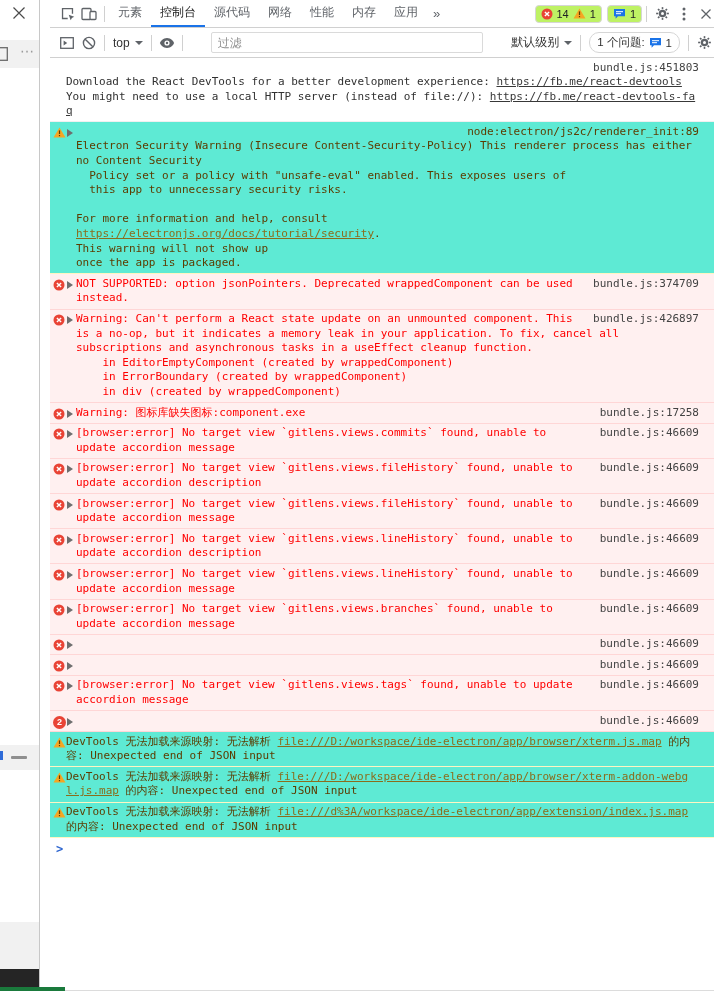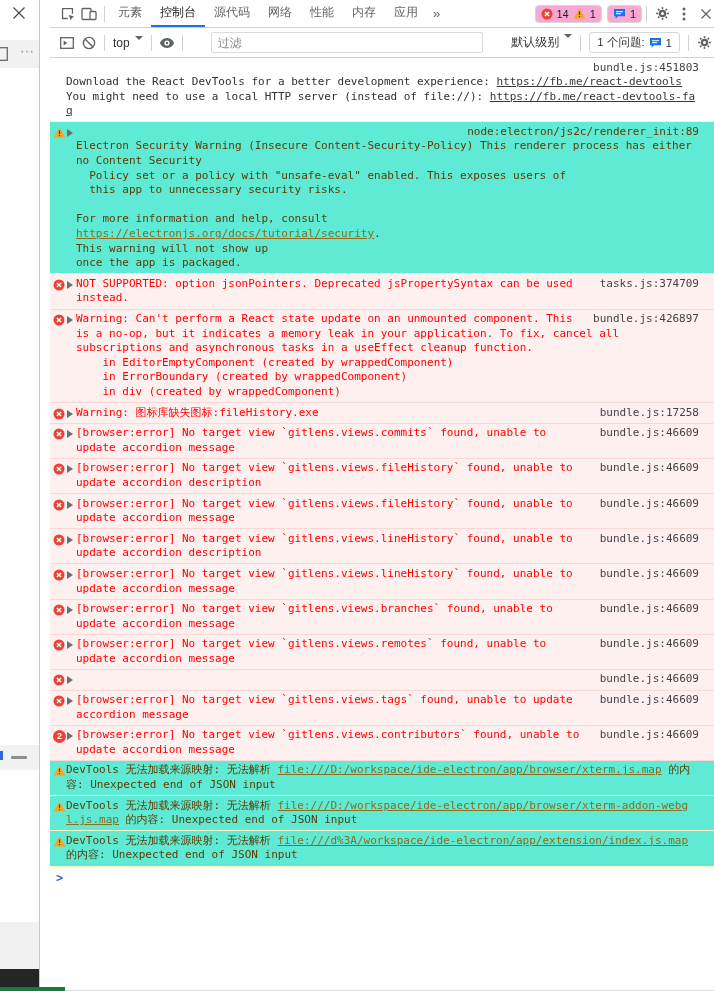--- a/index.html
+++ b/index.html
@@ -22,29 +22,29 @@
 
   
   .devtools{position:absolute;left:50px;top:0;width:673px;height:991px;display:flex;flex-direction:column;background:#fff;border-bottom:1px solid #dcdcdc;box-sizing:border-box;}
   .tabbar{height:27px;flex:none;display:flex;align-items:center;border-bottom:1px solid #d0d0d0;padding:0 6px 0 6px;}
   .tb-icon{display:flex;align-items:center;justify-content:center;width:22px;height:24px;cursor:pointer;flex:none;}
   .vdiv{width:1px;height:16px;background:#d0d0d0;margin:0 4px;flex:none;}
   .tabs{display:flex;height:100%;align-items:stretch;}
   .tab{display:flex;align-items:center;padding:0 9px;font-size:12px;color:#5f6368;border-bottom:2px solid transparent;box-sizing:border-box;cursor:pointer;white-space:nowrap;}
   .tab.active{color:#1a1a1a;border-bottom-color:#1a73e8;}
   .tab-overflow{font-size:13px;color:#5f6368;padding:0 6px;cursor:pointer;}
-  .badge-group{display:flex;align-items:center;gap:4px;border:1px solid #d6d6d6;border-radius:4px;padding:2px 5px;font-size:11px;color:#202124;margin-left:5px;background:#f9a8d4;cursor:pointer;white-space:nowrap;}
+  .badge-group{display:flex;align-items:center;gap:4px;border:1px solid #d6d6d6;border-radius:4px;padding:2px 5px;font-size:11px;color:#202124;margin-left:5px;background:#bef264;cursor:pointer;white-space:nowrap;}
   .push-right{margin-left:auto;}
 
   .toolbar{height:29px;flex:none;display:flex;align-items:center;border-bottom:1px solid #d0d0d0;padding:0 8px 0 6px;}
-  .ctx{display:flex;align-items:flex-start;gap:5px;font-size:12px;color:#333;padding:0 4px;cursor:pointer;white-space:nowrap;}
+  .ctx{display:flex;align-items:center;gap:5px;font-size:12px;color:#333;padding:0 4px;cursor:pointer;white-space:nowrap;}
   .caret{width:0;height:0;border-left:4px solid transparent;border-right:4px solid transparent;border-top:4px solid #5f6368;display:inline-block;}
   .filter{flex:1;height:19px;border:1px solid #dadada;border-radius:2px;margin:0 24px;padding:0 6px;font-family:"Liberation Sans",sans-serif;font-size:12px;color:#333;outline:none;min-width:60px;}
   .filter::placeholder{color:#8e8e8e;}
-  .issues-btn{display:flex;align-items:center;gap:4px;border:1px solid #d6d6d6;border-radius:3px;padding:2px 7px;font-size:11.5px;color:#333;background:#fff;cursor:pointer;margin:0 4px;white-space:nowrap;}
+  .issues-btn{display:flex;align-items:center;gap:4px;border:1px solid #d6d6d6;border-radius:10px;padding:2px 7px;font-size:11.5px;color:#333;background:#fff;cursor:pointer;margin:0 4px;white-space:nowrap;}
 
   
   .messages{flex:1;overflow:hidden;font-family:"DejaVu Sans Mono","Liberation Mono",monospace;font-size:11px;line-height:14.6px;color:#303030;}
   .msg{display:flex;align-items:flex-start;padding:2.5px 0 2.5px 3px;border-bottom:1px solid #f0f0f0;background:#fff;}
   .msg.error{background:#fff0f0;border-bottom-color:#ffd6d6;color:#ff0000;}
   .msg.warning{background:#5eead4;border-bottom-color:#fff5c2;color:#5c3c00;}
   .gutter{flex:none;width:13px;margin-top:2px;display:flex;justify-content:flex-start;}
   .arrow{flex:none;width:10px;margin-top:4px;cursor:pointer;}
   .arrow::before{content:'';display:block;width:0;height:0;border-left:6px solid #6e6e6e;border-top:4px solid transparent;border-bottom:4px solid transparent;margin-left:1px;}
   .msg-text{flex:1;white-space:pre-wrap;word-wrap:break-word;padding-right:24px;min-width:0;}
@@ -255,21 +255,21 @@
 once the app is packaged.</span></div>
           </div>
           <div class="msg error">
             <span class="gutter">
               <svg width="12" height="12" viewBox="0 0 12 12">
                 <circle cx="6" cy="6" r="5.5" fill="#e94335"></circle>
                 <path d="M3.9 3.9 L8.1 8.1 M8.1 3.9 L3.9 8.1" stroke="#fff" stroke-width="1.4"></path>
               </svg>
             </span>
             <span class="arrow"></span>
-            <div class="msg-text"><span class="src-link">tasks.js:374709</span><span>NOT SUPPORTED: option </span><span class="b">jsonPointers</span><span>. Deprecated </span><span class="b">jsPropertySyntax</span><span> can be used instead.</span></div>
+            <div class="msg-text"><span class="src-link">bundle.js:374709</span><span>NOT SUPPORTED: option </span><span class="b">jsonPointers</span><span>. Deprecated </span><span class="b">wrappedComponent</span><span> can be used instead.</span></div>
           </div>
           <div class="msg error">
             <span class="gutter">
               <svg width="12" height="12" viewBox="0 0 12 12">
                 <circle cx="6" cy="6" r="5.5" fill="#e94335"></circle>
                 <path d="M3.9 3.9 L8.1 8.1 M8.1 3.9 L3.9 8.1" stroke="#fff" stroke-width="1.4"></path>
               </svg>
             </span>
             <span class="arrow"></span>
             <div class="msg-text"><span class="src-link">bundle.js:426897</span><span>Warning: Can't perform a React state update on an unmounted component. This is a no-op, but it indicates a memory leak in your application. To fix, cancel all subscriptions and asynchronous tasks in a useEffect cleanup function.
@@ -278,21 +278,21 @@
     in div (created by wrappedComponent)</span></div>
           </div>
           <div class="msg error">
             <span class="gutter">
               <svg width="12" height="12" viewBox="0 0 12 12">
                 <circle cx="6" cy="6" r="5.5" fill="#e94335"></circle>
                 <path d="M3.9 3.9 L8.1 8.1 M8.1 3.9 L3.9 8.1" stroke="#fff" stroke-width="1.4"></path>
               </svg>
             </span>
             <span class="arrow"></span>
-            <div class="msg-text"><span class="src-link">bundle.js:17258</span><span>Warning: </span><span class="b">图标库缺失图标</span><span>:fileHistory.exe</span></div>
+            <div class="msg-text"><span class="src-link">bundle.js:17258</span><span>Warning: </span><span class="b">图标库缺失图标</span><span>:component.exe</span></div>
           </div>
           <div class="msg error">
             <span class="gutter">
               <svg width="12" height="12" viewBox="0 0 12 12">
                 <circle cx="6" cy="6" r="5.5" fill="#e94335"></circle>
                 <path d="M3.9 3.9 L8.1 8.1 M8.1 3.9 L3.9 8.1" stroke="#fff" stroke-width="1.4"></path>
               </svg>
             </span>
             <span class="arrow"></span>
             <div class="msg-text"><span class="src-link">bundle.js:46609</span><span>[browser:error] No target view `gitlens.views.commits` found, unable to update accordion message</span></div>
@@ -348,48 +348,48 @@
             <div class="msg-text"><span class="src-link">bundle.js:46609</span><span>[browser:error] No target view `gitlens.views.branches` found, unable to update accordion message</span></div>
           </div>
           <div class="msg error">
             <span class="gutter">
               <svg width="12" height="12" viewBox="0 0 12 12">
                 <circle cx="6" cy="6" r="5.5" fill="#e94335"></circle>
                 <path d="M3.9 3.9 L8.1 8.1 M8.1 3.9 L3.9 8.1" stroke="#fff" stroke-width="1.4"></path>
               </svg>
             </span>
             <span class="arrow"></span>
-            <div class="msg-text"><span class="src-link">bundle.js:46609</span><span>[browser:error] No target view `gitlens.views.remotes` found, unable to update accordion message</span></div>
-          </div>
-          <div class="msg error">
-            <span class="gutter">
-              <svg width="12" height="12" viewBox="0 0 12 12">
-                <circle cx="6" cy="6" r="5.5" fill="#e94335"></circle>
-                <path d="M3.9 3.9 L8.1 8.1 M8.1 3.9 L3.9 8.1" stroke="#fff" stroke-width="1.4"></path>
-              </svg>
-            </span>
-            <span class="arrow"></span>
             <div class="msg-text"><span class="src-link">bundle.js:46609</span></div>
           </div>
           <div class="msg error">
             <span class="gutter">
               <svg width="12" height="12" viewBox="0 0 12 12">
                 <circle cx="6" cy="6" r="5.5" fill="#e94335"></circle>
                 <path d="M3.9 3.9 L8.1 8.1 M8.1 3.9 L3.9 8.1" stroke="#fff" stroke-width="1.4"></path>
               </svg>
             </span>
             <span class="arrow"></span>
+            <div class="msg-text"><span class="src-link">bundle.js:46609</span></div>
+          </div>
+          <div class="msg error">
+            <span class="gutter">
+              <svg width="12" height="12" viewBox="0 0 12 12">
+                <circle cx="6" cy="6" r="5.5" fill="#e94335"></circle>
+                <path d="M3.9 3.9 L8.1 8.1 M8.1 3.9 L3.9 8.1" stroke="#fff" stroke-width="1.4"></path>
+              </svg>
+            </span>
+            <span class="arrow"></span>
             <div class="msg-text"><span class="src-link">bundle.js:46609</span><span>[browser:error] No target view `gitlens.views.tags` found, unable to update accordion message</span></div>
           </div>
           <div class="msg error">
             <span class="gutter">
               <span class="rep-badge">2</span>
             </span>
             <span class="arrow"></span>
-            <div class="msg-text"><span class="src-link">bundle.js:46609</span><span>[browser:error] No target view `gitlens.views.contributors` found, unable to update accordion message</span></div>
+            <div class="msg-text"><span class="src-link">bundle.js:46609</span></div>
           </div>
           <div class="msg warning">
             <span class="gutter">
               <svg width="13" height="11" viewBox="0 0 13 11">
                 <path d="M6.5 0.6 L12.5 10.4 L0.5 10.4 Z" fill="#f5a623"></path>
                 <rect x="5.9" y="3.4" width="1.2" height="3.6" fill="#5c3c00"></rect>
                 <rect x="5.9" y="8" width="1.2" height="1.2" fill="#5c3c00"></rect>
               </svg>
             </span>
             <div class="msg-text"><span>DevTools </span><span class="b">无法加载来源映射: 无法解析</span><span> </span><span class="mlink">file:///D:/workspace/ide-electron/app/browser/xterm.js.map</span><span> </span><span class="b">的内容:</span><span> Unexpected end of JSON input</span></div>

